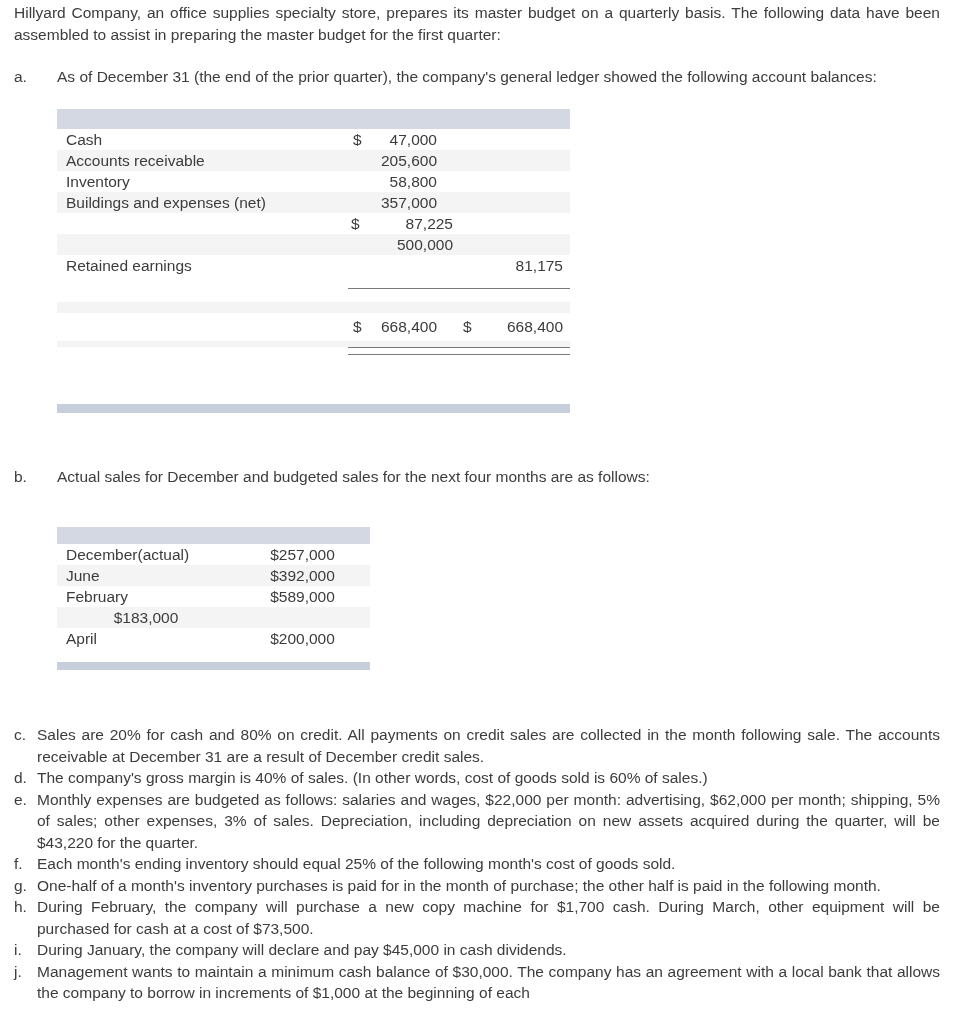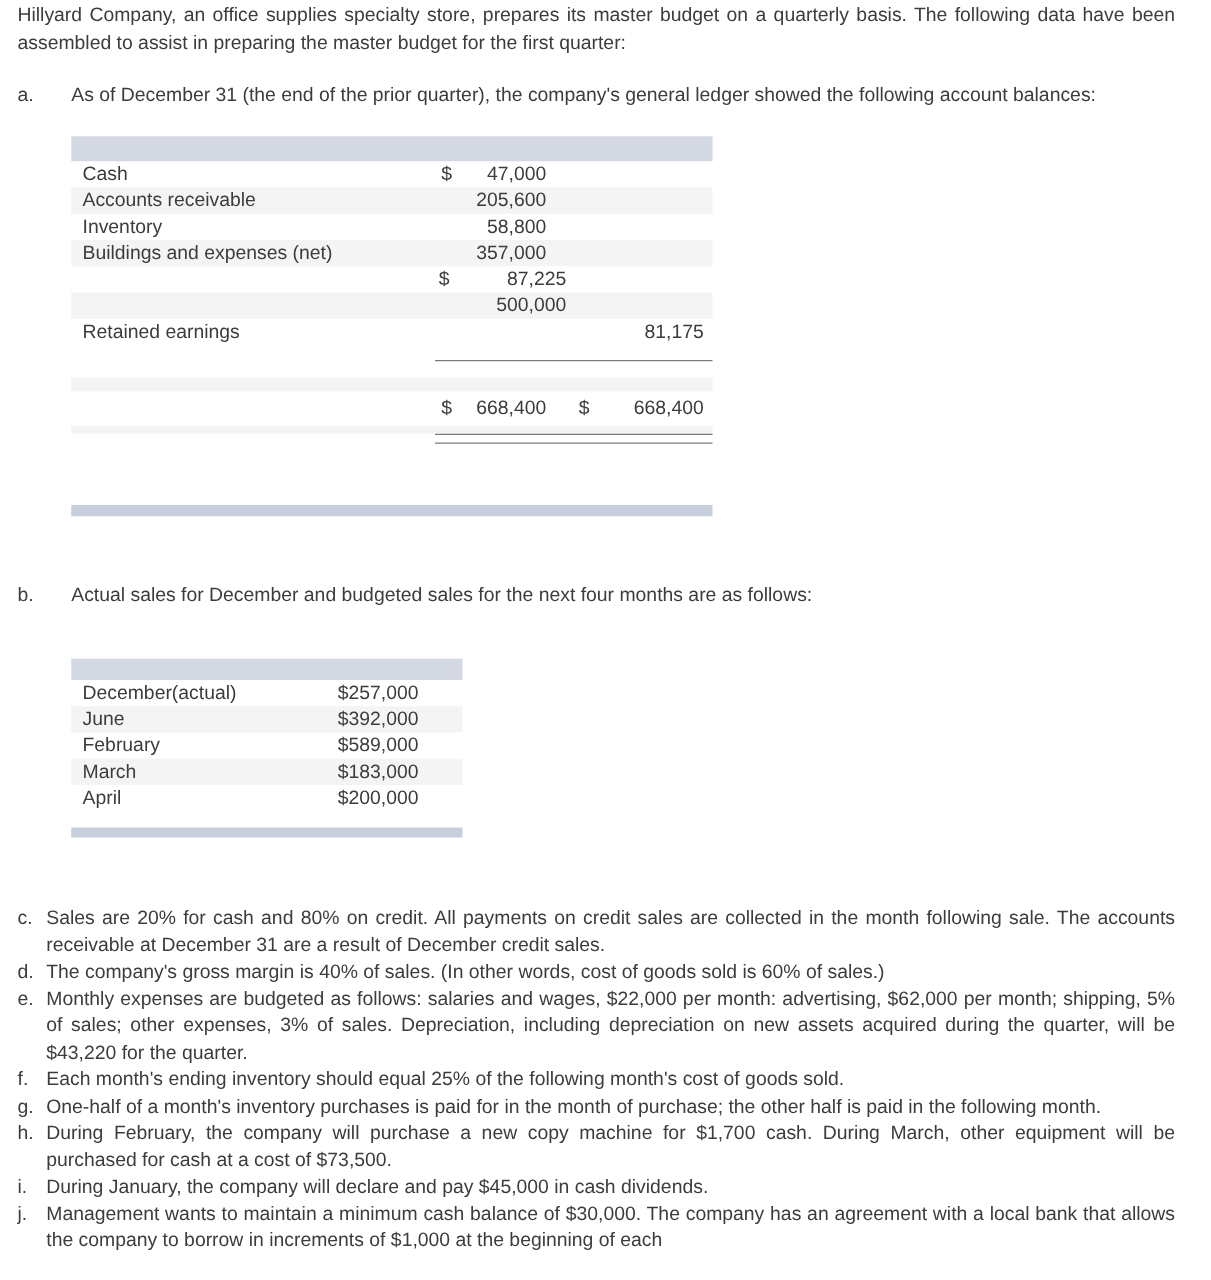--- a/index.html
+++ b/index.html
@@ -187,21 +187,20 @@
   </div>
   <div class="srow alt">
     <div class="sc month">June</div>
     <div class="sc amt">$392,000</div>
   </div>
   <div class="srow">
     <div class="sc month">February</div>
     <div class="sc amt">$589,000</div>
   </div>
   <div class="srow alt">
-    <div class="sc month">March</div>
     <div class="sc amt">$183,000</div>
   </div>
   <div class="srow">
     <div class="sc month">April</div>
     <div class="sc amt">$200,000</div>
   </div>
   <div class="gap13"></div>
   <div class="sbar-bottom"></div>
 </div>
 

